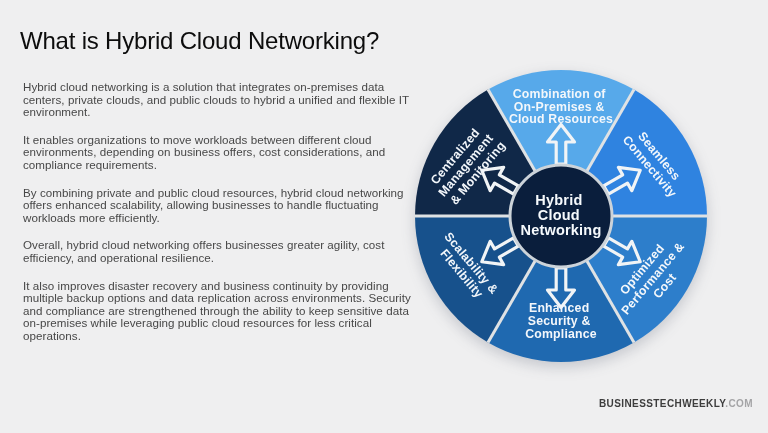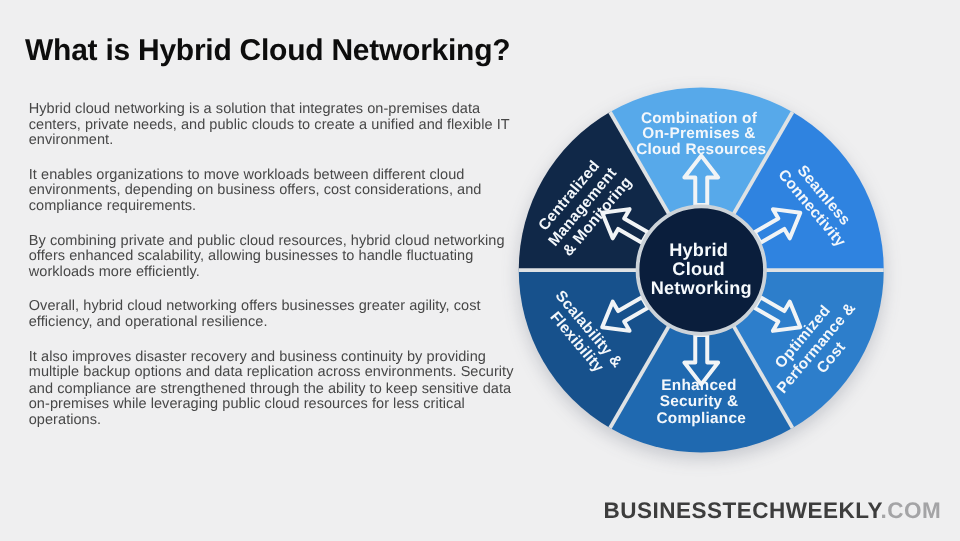--- a/index.html
+++ b/index.html
@@ -3,21 +3,21 @@
 <meta charset="utf-8">
 <style>
   html,body{margin:0;padding:0;}
   body{
     width:768px;height:433px;position:relative;overflow:hidden;
     background:#efeff0;
     font-family:"Liberation Sans",sans-serif;
   }
   .page-title{
     position:absolute;left:20px;top:11px;width:440px;
-    font-size:24px;font-weight:bold;color:#0d0d0d;letter-spacing:-0.2px;
+    font-size:24px;font-weight:normal;color:#0d0d0d;letter-spacing:-0.2px;
   }
   .text-col{
     position:absolute;left:23px;top:81px;width:402px;
   }
   .text-col p{
     margin:0 0 15px 0;
     font-size:11.6px;line-height:12.6px;color:#474747;letter-spacing:0.05px;
   }
   .wheel-wrap{
     position:absolute;left:412px;top:67px;width:298px;height:298px;
@@ -26,32 +26,32 @@
   .seg-label{
     font-family:"Liberation Sans",sans-serif;
     font-size:12.3px;font-weight:bold;fill:#f3f7fb;letter-spacing:0.2px;
   }
   .center-label{
     font-family:"Liberation Sans",sans-serif;
     font-size:14.5px;font-weight:bold;fill:#f6fafd;letter-spacing:0.2px;
   }
   .branding{
     position:absolute;right:15px;top:398px;
-    font-size:18px;font-weight:bold;letter-spacing:0.4px;
+    font-size:10px;font-weight:bold;letter-spacing:0.4px;
   }
   .branding .brand-main{color:#3d3d3d;}
   .branding .brand-suffix{color:#a4a4a6;}
 </style>
 </head>
 <body>
 
 <h1 class="page-title">What is Hybrid Cloud Networking?</h1>
 
 <div class="text-col">
-  <p>Hybrid cloud networking is a solution that integrates on-premises data centers, private needs, and public clouds to create a unified and flexible IT environment.</p>
+  <p>Hybrid cloud networking is a solution that integrates on-premises data centers, private clouds, and public clouds to hybrid a unified and flexible IT environment.</p>
   <p>It enables organizations to move workloads between different cloud environments, depending on business offers, cost considerations, and compliance requirements.</p>
   <p>By combining private and public cloud resources, hybrid cloud networking offers enhanced scalability, allowing businesses to handle fluctuating workloads more efficiently.</p>
   <p>Overall, hybrid cloud networking offers businesses greater agility, cost efficiency, and operational resilience.</p>
   <p>It also improves disaster recovery and business continuity by providing multiple backup options and data replication across environments. Security and compliance are strengthened through the ability to keep sensitive data on-premises while leveraging public cloud resources for less critical operations.</p>
 </div>
 
 <div class="wheel-wrap">
   <svg width="298" height="298" viewBox="0 0 298 298">
 
     <path d="M149,149 L76,22.6 A146,146 0 0 1 222,22.6 Z" fill="#57a9ea"></path>

